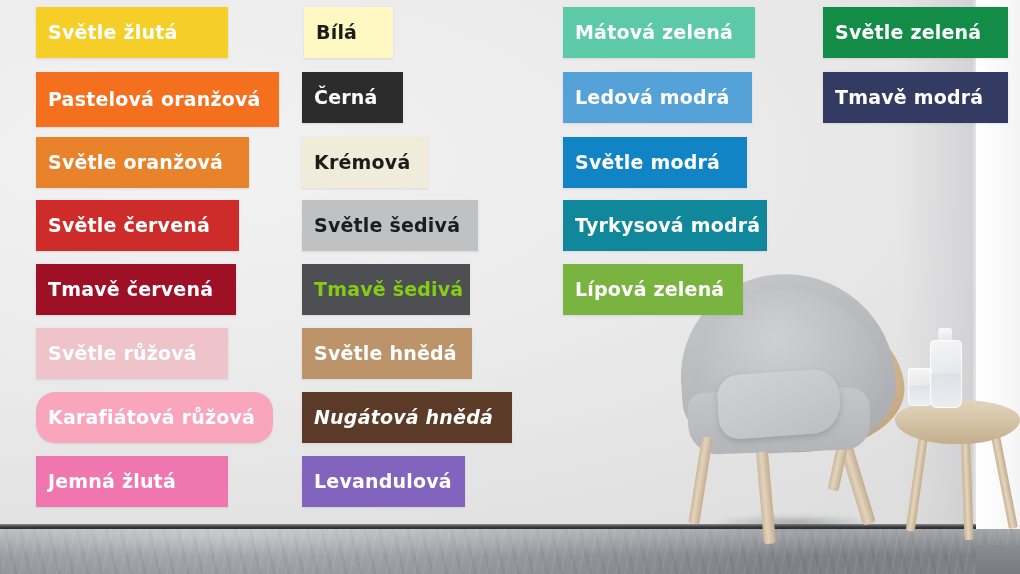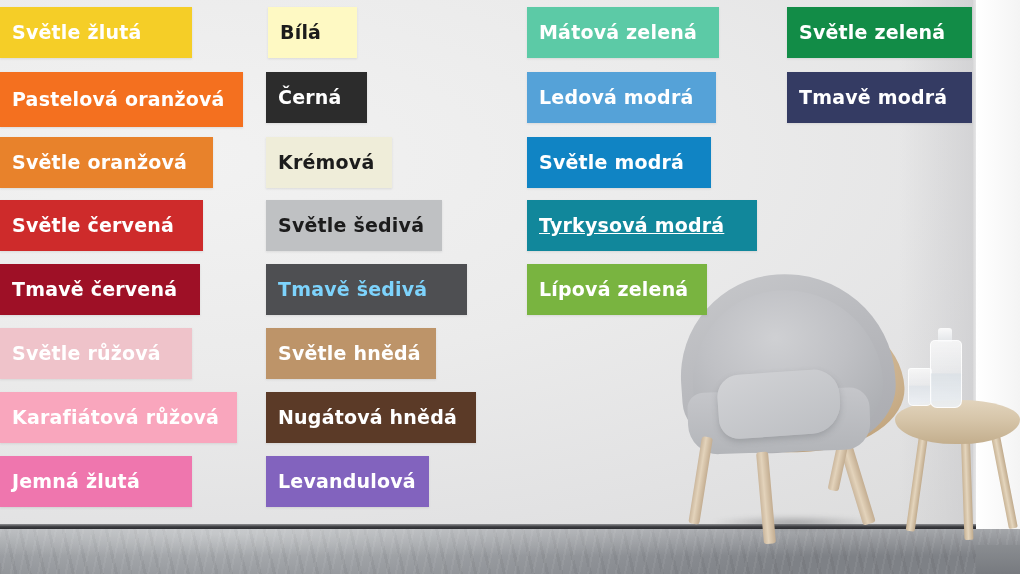--- a/index.html
+++ b/index.html
@@ -125,20 +125,21 @@
     display:flex;align-items:center;
     box-sizing:border-box;
     padding:0 12px;
     font-family:"DejaVu Sans", sans-serif;
     font-weight:700;
     font-size:19px;
     letter-spacing:.2px;
     white-space:nowrap;
     line-height:1;
     box-shadow:0 1px 2px rgba(120,120,125,.18);
+    margin-left:36px;
   }
 </style>
 </head>
 <body>
 
 <div id="stage">
 
   <div class="wall-main"></div>
   <div class="wall-shadow-right"></div>
   <div class="wall-right"></div>
@@ -171,32 +172,32 @@
   <div class="carafe-neck"></div>
   <div class="carafe"></div>
 
   <div id="swatch-layer">
       <div class="swatch" style="left: 0px; top: 7px; width: 192px; height: 51px; background: rgb(245, 206, 39); color: rgb(255, 255, 255);">Světle žlutá</div>
       <div class="swatch" style="left: 0px; top: 72px; width: 243px; height: 55px; background: rgb(244, 112, 31); color: rgb(255, 255, 255);">Pastelová oranžová</div>
       <div class="swatch" style="left: 0px; top: 137px; width: 213px; height: 51px; background: rgb(232, 130, 43); color: rgb(255, 255, 255);">Světle oranžová</div>
       <div class="swatch" style="left: 0px; top: 200px; width: 203px; height: 51px; background: rgb(206, 43, 43); color: rgb(255, 255, 255);">Světle červená</div>
       <div class="swatch" style="left: 0px; top: 264px; width: 200px; height: 51px; background: rgb(158, 16, 38); color: rgb(255, 255, 255);">Tmavě červená</div>
       <div class="swatch" style="left: 0px; top: 328px; width: 192px; height: 51px; background: rgb(239, 195, 202); color: rgb(255, 255, 255);">Světle růžová</div>
-      <div class="swatch" style="left: 0px; top: 392px; width: 237px; height: 51px; background: rgb(249, 166, 189); color: rgb(255, 255, 255);">Karafiátová růžová</div>
+      <div class="swatch" style="left: 0px; top: 392px; width: 237px; height: 51px; background: rgb(249, 166, 189); color: rgb(255, 255, 255); border-radius: 19px;">Karafiátová růžová</div>
       <div class="swatch" style="left: 0px; top: 456px; width: 192px; height: 51px; background: rgb(239, 118, 174); color: rgb(255, 255, 255);">Jemná žlutá</div>
       <div class="swatch" style="left: 268px; top: 7px; width: 89px; height: 51px; background: #fef9c3; color: rgb(28, 28, 28);">Bílá</div>
       <div class="swatch" style="left: 266px; top: 72px; width: 101px; height: 51px; background: rgb(44, 44, 44); color: rgb(255, 255, 255);">Černá</div>
       <div class="swatch" style="left: 266px; top: 137px; width: 126px; height: 51px; background: rgb(239, 237, 217); color: rgb(28, 28, 28);">Krémová</div>
       <div class="swatch" style="left: 266px; top: 200px; width: 176px; height: 51px; background: rgb(191, 193, 195); color: rgb(28, 28, 28);">Světle šedivá</div>
-      <div class="swatch" style="left: 266px; top: 264px; width: 201px; height: 51px; background: rgb(78, 79, 82); color: #7dd3fc;">Tmavě šedivá</div>
+      <div class="swatch" style="left: 266px; top: 264px; width: 168px; height: 51px; background: rgb(78, 79, 82); color: #84cc16;">Tmavě šedivá</div>
       <div class="swatch" style="left: 266px; top: 328px; width: 170px; height: 51px; background: rgb(189, 148, 105); color: rgb(255, 255, 255);">Světle hnědá</div>
-      <div class="swatch" style="left: 266px; top: 392px; width: 210px; height: 51px; background: rgb(91, 58, 39); color: rgb(255, 255, 255);">Nugátová hnědá</div>
+      <div class="swatch" style="left: 266px; top: 392px; width: 210px; height: 51px; background: rgb(91, 58, 39); color: rgb(255, 255, 255); font-style: italic;">Nugátová hnědá</div>
       <div class="swatch" style="left: 266px; top: 456px; width: 163px; height: 51px; background: rgb(130, 99, 190); color: rgb(255, 255, 255);">Levandulová</div>
       <div class="swatch" style="left: 527px; top: 7px; width: 192px; height: 51px; background: rgb(92, 202, 166); color: rgb(255, 255, 255);">Mátová zelená</div>
       <div class="swatch" style="left: 527px; top: 72px; width: 189px; height: 51px; background: rgb(85, 162, 216); color: rgb(255, 255, 255);">Ledová modrá</div>
       <div class="swatch" style="left: 527px; top: 137px; width: 184px; height: 51px; background: rgb(16, 132, 196); color: rgb(255, 255, 255);">Světle modrá</div>
-      <div class="swatch" style="left: 527px; top: 200px; width: 230px; height: 51px; background: rgb(17, 135, 155); color: rgb(255, 255, 255); text-decoration: underline;">Tyrkysová modrá</div>
+      <div class="swatch" style="left: 527px; top: 200px; width: 204px; height: 51px; background: rgb(17, 135, 155); color: rgb(255, 255, 255);">Tyrkysová modrá</div>
       <div class="swatch" style="left: 527px; top: 264px; width: 180px; height: 51px; background: rgb(121, 180, 64); color: rgb(255, 255, 255);">Lípová zelená</div>
       <div class="swatch" style="left: 787px; top: 7px; width: 185px; height: 51px; background: rgb(18, 140, 71); color: rgb(255, 255, 255);">Světle zelená</div>
       <div class="swatch" style="left: 787px; top: 72px; width: 185px; height: 51px; background: rgb(52, 59, 99); color: rgb(255, 255, 255);">Tmavě modrá</div>
     </div>
 
 </div>
 
 </body></html>

